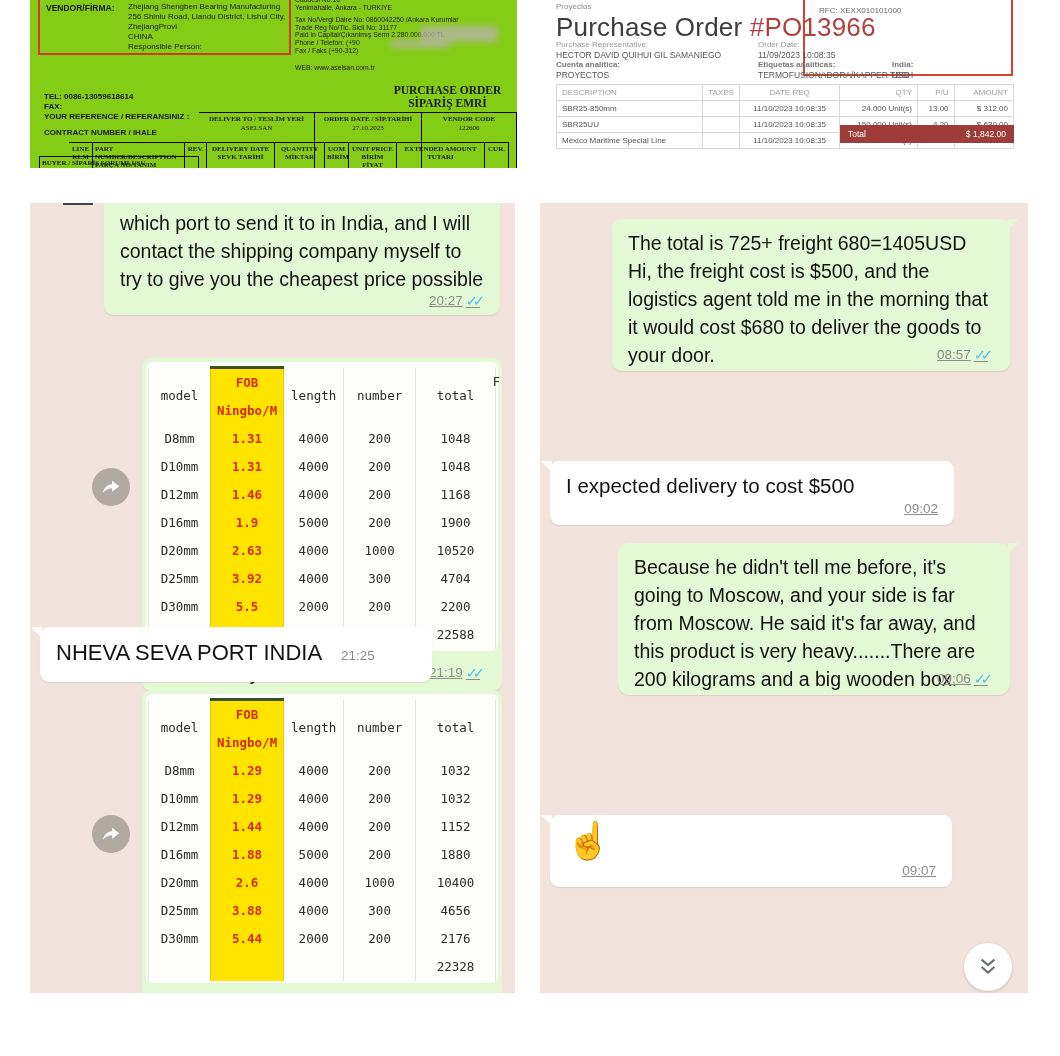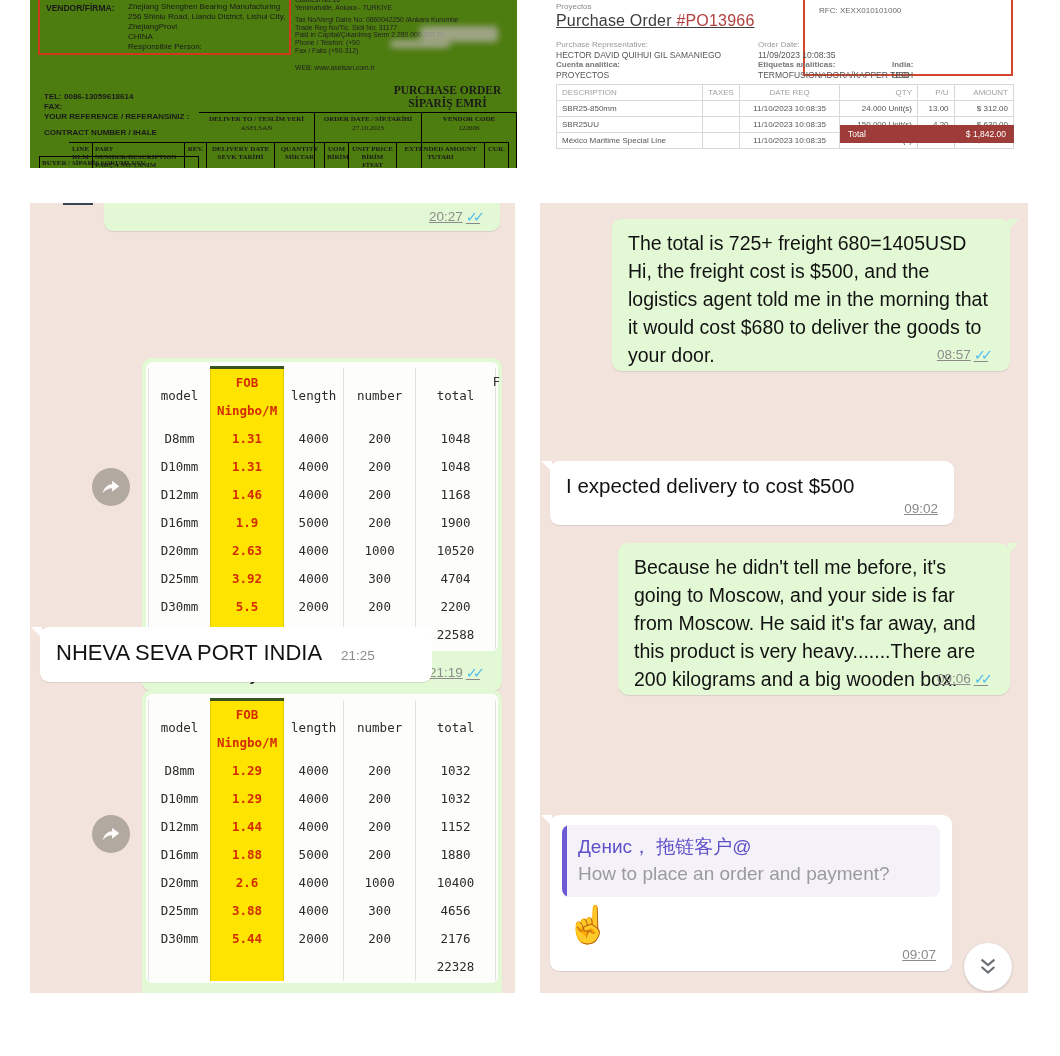--- a/index.html
+++ b/index.html
@@ -1,40 +1,40 @@
 <!DOCTYPE html>
 <html><head>
 <meta charset="utf-8">
 <style>
   * { margin:0; padding:0; box-sizing:border-box; }
   body { width:1060px; height:1056px; background:#fff; font-family:"Liberation Sans", sans-serif; }
   .canvas { position:relative; width:1060px; height:1056px; background:#ffffff; overflow:hidden; }
   .pre { white-space:pre-line; }
 
   
-  .doc-left { position:absolute; left:30px; top:0; width:487px; height:168px; background:#4d7c0f; overflow:hidden; color:#1a1a1a; }
+  .doc-left { position:absolute; left:30px; top:0; width:487px; height:168px; background:#84cc16; overflow:hidden; color:#1a1a1a; }
   .vendor-box { position:absolute; left:8px; top:-5px; width:253px; height:60px; border:2px solid #cf3a1e; padding:4px 6px; }
   .vendor-label { position:absolute; left:6px; top:6px; font-size:8.5px; font-weight:bold; }
   .vendor-address { position:absolute; left:88px; top:5px; font-size:8px; line-height:10px; }
   .doc-left .contact { position:absolute; left:14px; font-size:8px; font-weight:bold;margin-top:33px; }
   .hq-col { position:absolute; left:265px; top:-4px; width:225px; font-size:6.8px; line-height:7.6px; color:#222; }
   .hq-col .gap { height:5px; }
   .blur-patch { position:absolute; background:#b9b2ae; filter:blur(3px); border-radius:4px; opacity:.75; }
   .po-title { position:absolute; left:355px; top:84px; width:125px; text-align:center; font-family:"Liberation Serif", serif; font-weight:bold; font-size:11.5px; line-height:12.5px; }
   .ol-table { position:absolute; left:9px; display:flex; font-family:"Liberation Serif", serif; }
   .ol-cell { border:1px solid #000; border-left:none; text-align:center; font-size:7px; line-height:8px; padding:2px 2px; }
   .ol-cell:first-child { border-left:1px solid #000; text-align:left;margin-top:44px; }
   .ol-cell .h { font-weight:bold; }
   .ol-cell .v { font-weight:normal; margin-top:1px; }
   .ol-cols .ol-cell { font-weight:bold; }
 
   
   .doc-right { position:absolute; left:540px; top:0; width:490px; height:162px; background:#fff; overflow:hidden; color:#4a4a4a; }
   .dr-small { position:absolute; left:16px; top:2px; font-size:8px; color:#8a8a8a; }
-  .dr-title { position:absolute; left:16px; top:12px; font-size:16px; font-weight:normal; color:#3d3d3d; letter-spacing:.2px;text-decoration:underline; }
+  .dr-title { position:absolute; left:16px; top:12px; font-size:26px; font-weight:normal; color:#3d3d3d; letter-spacing:.2px; }
   .dr-title .num { color:#b0413e; }
   .rfc-box { position:absolute; left:263px; top:-6px; width:210px; height:82px; border:2px solid #d5442c; padding:10px 14px; font-size:8px; color:#6b6b6b; }
   .dr-label { position:absolute; font-size:8px; color:#9a9a9a; }
   .dr-value { position:absolute; font-size:8.5px; color:#555; }
   .dr-table { position:absolute; left:16px; top:72px; width:458px; border-collapse:collapse; font-size:8px; color:#555; }
   .dr-table th { color:#9f9f9f; font-weight:normal; border:1px solid #d8d8d8; padding:3px 5px; text-align:left; }
   .dr-table td { border:1px solid #d8d8d8; padding:3px 5px; }
   .dr-table th.r, .dr-table td.r { text-align:right; }
   .total-bar { position:absolute; left:300px; top:125px; width:174px; height:18px; background:#9d3c38; color:#fff; font-size:8.5px; display:flex; justify-content:space-between; align-items:center; padding:0 8px; }
 
@@ -213,20 +213,21 @@
     <div class="total-bar">
       <span>Total</span>
       <span>$ 1,842.00</span>
     </div>
   </div>
 
   <div class="chat chat-left">
     <div class="top-dash"></div>
 
     <div class="bubble out" style="left:74px; top:0; width:396px; padding:6px 14px 6px 16px; border-radius:0 0 9px 9px;">
+      <div>which port to send it to in India, and I will contact the shipping company myself to try to give you the cheapest price possible</div>
       <div class="meta">
         <span>20:27</span>
         <span class="ticks">✓✓</span>
       </div>
     </div>
 
     <div class="fwd-btn" style="left:62px; top:265px;">
       <svg viewBox="0 0 24 24">
           <path d="M13.2 5.2v3.9C7.6 9.5 4.3 13.4 3 18.6c2.7-3.6 6.3-5.3 10.2-5.3v4l7.8-6-7.8-6.1z"></path>
         </svg>
@@ -432,24 +433,20 @@
 
     <div class="bubble out tail-r" style="left:78px; top:340px; width:392px; padding:10px 16px 8px 16px;border-radius:11px;">
       <div>Because he didn't tell me before, it's going to Moscow, and your side is far from Moscow. He said it's far away, and this product is very heavy.......There are 200 kilograms and a big wooden box.</div>
       <div class="meta" style="margin-top:-22px;">
         <span>09:06</span>
         <span class="ticks">✓✓</span>
       </div>
     </div>
 
     <div class="bubble in tail-l" style="left:10px; top:612px; width:402px; padding:4px 6px 8px 6px;">
-      <div class="quote">
-        <div class="q-title">Денис， 拖链客户@</div>
-        <div class="q-body">How to place an order and payment?</div>
-      </div>
       <div class="emoji">☝</div>
       <div class="meta" style="padding-right:10px;">
         <span>09:07</span>
       </div>
     </div>
 
     <div class="scroll-btn">
       <svg viewBox="0 0 24 24">
         <polyline points="5,4 12,10 19,4"></polyline>
         <polyline points="5,12 12,18 19,12"></polyline>

